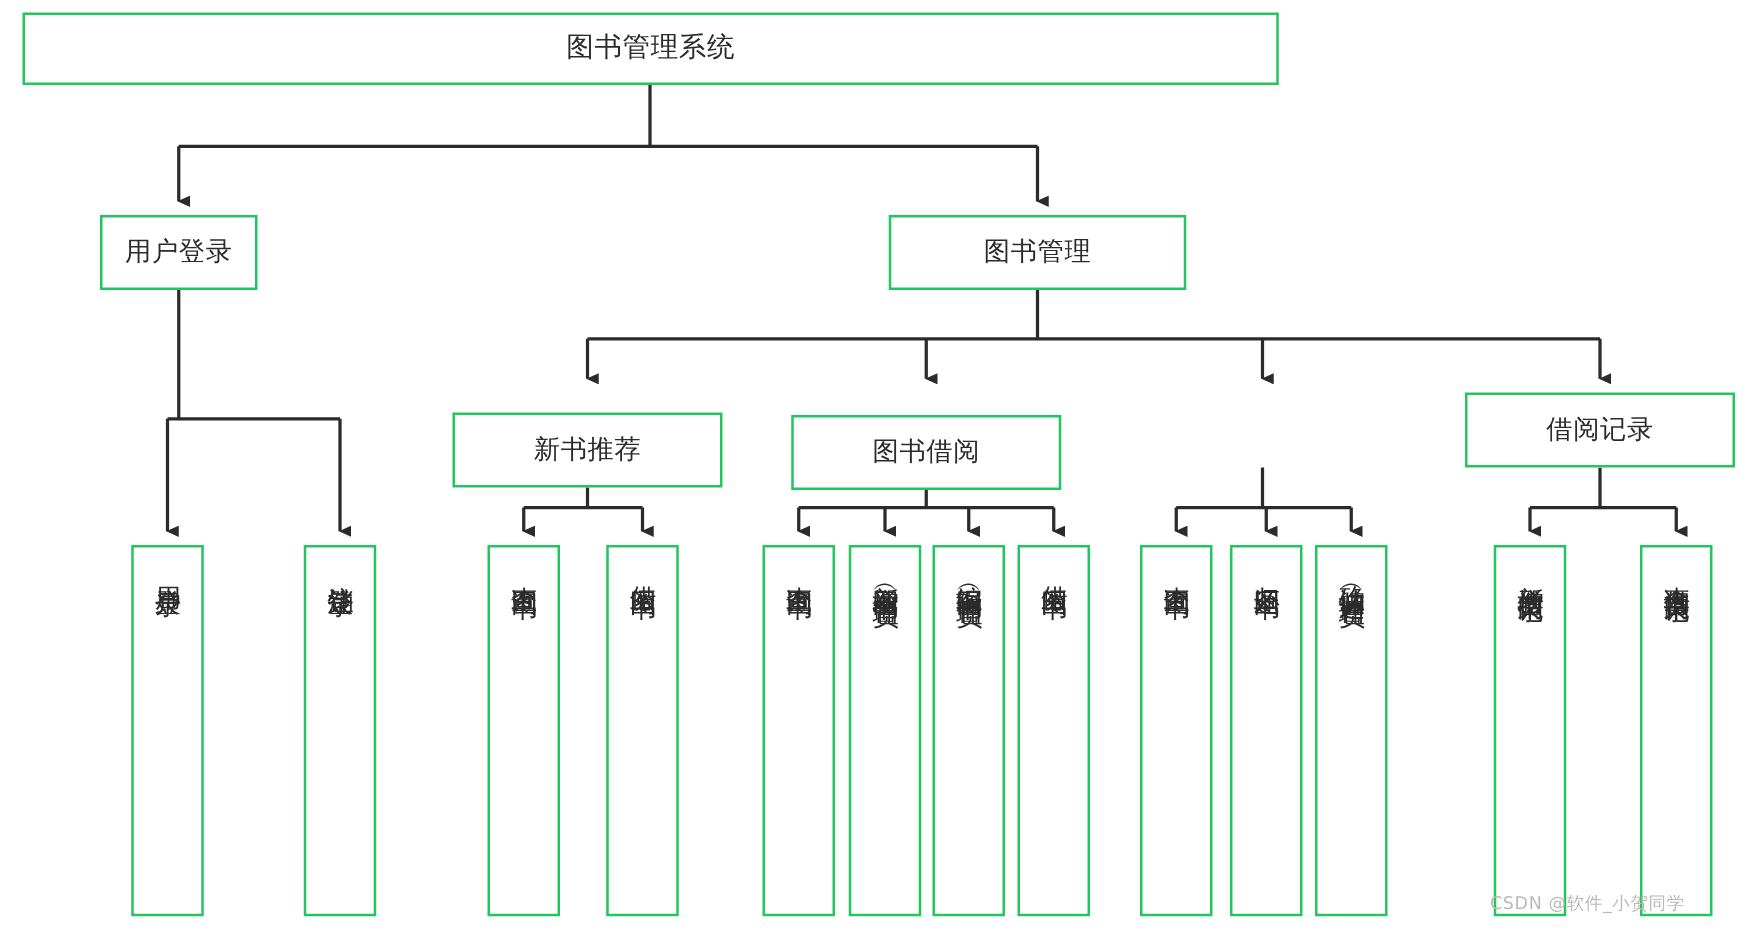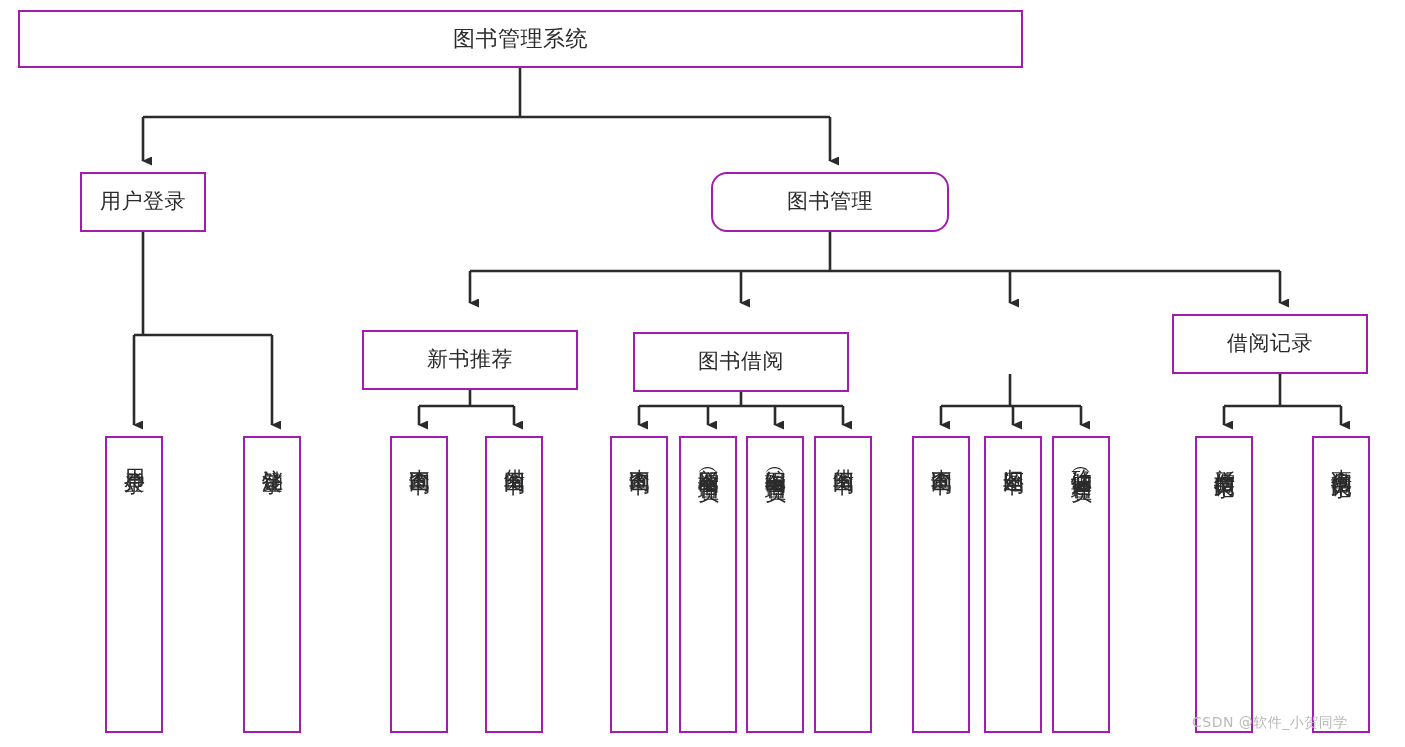--- a/index.html
+++ b/index.html
@@ -23,21 +23,21 @@
     left: 0;
     top: 0;
     width: 1405px;
     height: 747px;
     pointer-events: none;
   }
   .node {
     position: absolute;
     box-sizing: border-box;
     background: #ffffff;
-    border: 2px solid #a21caf;
+    border: 2px solid #22c55e;
     display: flex;
     align-items: center;
     justify-content: center;
     color: #2b2b2b;
     text-align: left;
     z-index: 2;
   }
   .node-label {
     display: block;
     line-height: 1.12;
@@ -120,31 +120,31 @@
       </g>
   </svg>
 
   <div class="node root horizontal" style="left: 18px; top: 10px; width: 1005px; height: 58px;">
     <span class="node-label">图书管理系统</span>
   </div>
 
   <div class="node horizontal" style="left: 80px; top: 172px; width: 126px; height: 60px;">
     <span class="node-label">用户登录</span>
   </div>
-  <div class="node horizontal" style="left: 711px; top: 172px; width: 238px; height: 60px; border-radius: 16px;">
+  <div class="node horizontal" style="left: 711px; top: 172px; width: 238px; height: 60px;">
     <span class="node-label">图书管理</span>
   </div>
 
   <div class="node horizontal" style="left: 362px; top: 330px; width: 216px; height: 60px;">
     <span class="node-label">新书推荐</span>
   </div>
   <div class="node horizontal" style="left: 633px; top: 332px; width: 216px; height: 60px;">
     <span class="node-label">图书借阅</span>
   </div>
-  <div class="node horizontal" style="left: 1172px; top: 314px; width: 196px; height: 60px;">
+  <div class="node horizontal" style="left: 1172px; top: 314px; width: 216px; height: 60px;">
     <span class="node-label">借阅记录</span>
   </div>
 
   <div class="node vertical" style="left: 105px; top: 436px; width: 58px; height: 297px;">
     <span class="node-label">用户登录</span>
   </div>
   <div class="node vertical" style="left: 243px; top: 436px; width: 58px; height: 297px;">
     <span class="node-label">注销登录</span>
   </div>
 

